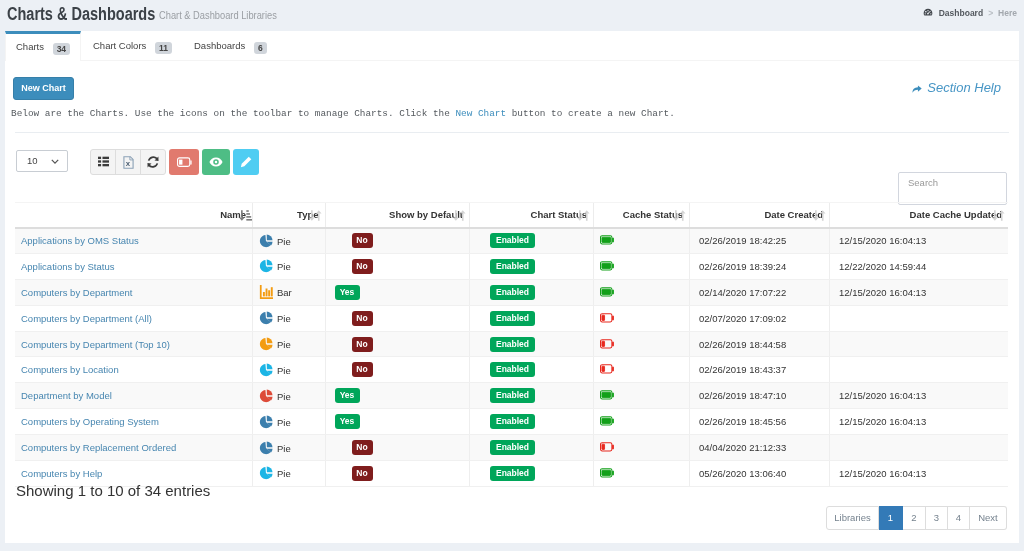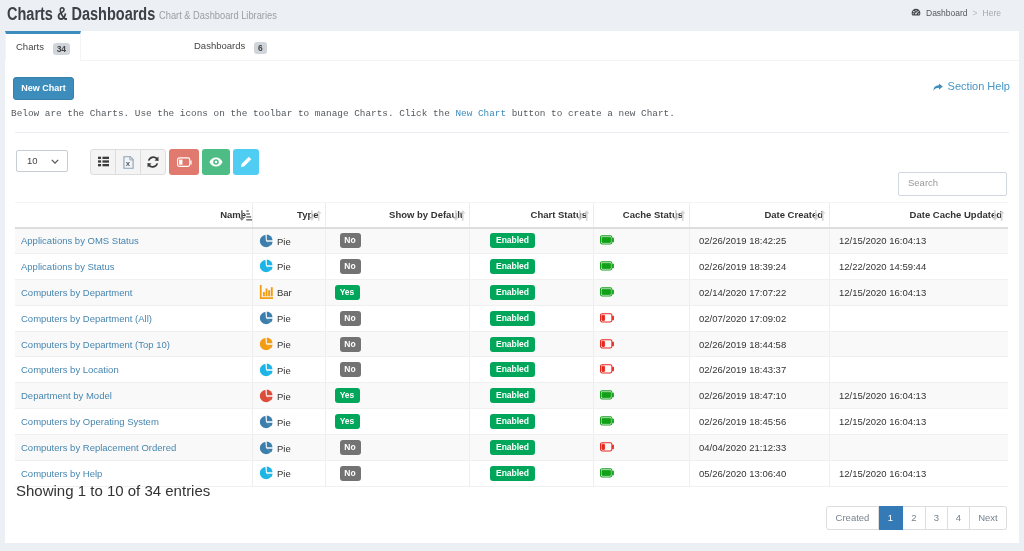--- a/index.html
+++ b/index.html
@@ -1,51 +1,51 @@
 <!DOCTYPE html>
 <html><head>
 <meta charset="utf-8">
 <style>
 * { box-sizing: border-box; margin:0; padding:0; }
 html,body { width:1024px; height:551px; overflow:hidden; }
 body { background:#ecf0f5; font-family:"Liberation Sans", sans-serif; font-size:9.5px; color:#333; position:relative; }
 .h1t { position:absolute; left:7px; top:2.5px; font-size:14.5px; font-weight:700; color:#3b4147; transform:scaleY(1.3); transform-origin:0 0; }
 .h1s { position:absolute; left:159px; top:9px; font-size:9.3px; font-weight:400; color:#9a9ea3; transform:scaleY(1.25); transform-origin:0 0; }
-.breadcrumb { position:absolute; right:23px; top:8px; font-size:8.5px; color:#54595f; }
+.breadcrumb { position:absolute; right:7px; top:8px; font-size:8.5px; color:#54595f;font-weight:bold; }
 .breadcrumb .sep { color:#b8bdc3; margin:0 5px; }
 .breadcrumb .here { color:#a3a8ae; }
 .breadcrumb svg { vertical-align:-1px; margin-right:3px; }
 .box { position:absolute; left:5px; top:31px; width:1014px; height:512px; background:#fff; }
 .tabs { height:30px; border-bottom:1px solid #f4f4f4; font-size:9.5px; color:#444; position:relative; }
 .tab { position:absolute; top:0; height:30px; line-height:29px; padding:0 12px; white-space:nowrap; }
 .tab.active { border-top:3px solid #3c8dbc; border-left:1px solid #f4f4f4; border-right:1px solid #f4f4f4; background:#fff; line-height:26px; padding:0 10px; }
 .tab .badge { display:inline-block; background:#d0d5db; color:#444; font-size:8.5px; font-weight:700; border-radius:3px; padding:0 4px; margin-left:6px; vertical-align:-2px; line-height:12px; height:12px; }
 .btn-new { position:absolute; left:8px; top:46px; width:61px; height:23px; background:#3c8dbc; border:1px solid #367fa9; border-radius:3px; color:#fff; font-size:9px; font-weight:700; text-align:center; line-height:21px; white-space:nowrap; }
-.section-help { position:absolute; right:9px; top:49px; color:#4695c5; font-size:11px; }
+.section-help { position:absolute; right:18px; top:49px; color:#4695c5; font-size:13px;font-style:italic; }
 .section-help svg { vertical-align:-2px; margin-right:2px; }
 .desc { position:absolute; left:6px; top:77px; font-size:9.4px; color:#54595e;font-family:Liberation Mono, monospace; }
 .desc a { color:#3c8dbc; text-decoration:none; }
 .hr { position:absolute; left:10px; right:10px; top:101px; border-top:1px solid #e9edf1; }
 .select-len { position:absolute; left:11px; top:119px; width:52px; height:22px; border:1px solid #c8cdd3; border-radius:2px; background:#fff; font-size:9.5px; color:#444; line-height:20px; padding-left:10px; }
 .select-len svg { position:absolute; right:8px; top:8px; }
 .btngroup { position:absolute; left:85px; top:118px; height:26px; }
 .gbtn { position:absolute; top:0; width:26px; height:26px; background:#f4f4f4; border:1px solid #ddd; text-align:center; }
 .gbtn svg { margin-top:6px; }
 .cbtn { position:absolute; top:0; height:26px; border-radius:3px; text-align:center; }
-.search { position:absolute; right:12px; top:141px; width:109px; height:24px; border:1px solid #d2d6de; border-radius:2px; font-size:9.5px; color:#999; line-height:19px; padding-left:9px; background:#fff; }
+.search { position:absolute; right:12px; top:141px; width:109px; height:33px; border:1px solid #d2d6de; border-radius:2px; font-size:9.5px; color:#999; line-height:19px; padding-left:9px; background:#fff; }
 table { border-collapse:collapse; table-layout:fixed; width:993px; position:absolute; left:10px; top:171px; font-size:9.5px; }
 th { font-weight:700; text-align:right; color:#333; border-bottom:2px solid #ddd; border-left:1px solid #ececec; border-top:1px solid #f4f4f4; height:25px; padding:0 6px; position:relative; font-size:9.5px; }
 th.nb { border-left:none; }
 td { border-left:1px solid #eee; border-bottom:1px solid #f0f0f0; height:25.9px; padding:0 6px; }
 td:first-child { border-left:none; }
 tr.odd td { background:#f9f9f9; }
 td.dt, th.dt { padding-left:9px; }
 a.nlink { color:#4786b0; text-decoration:none; }
 .lbl { display:inline-block; color:#fff; font-size:8.5px; font-weight:700; border-radius:3px; text-align:center; line-height:15px; height:15px; vertical-align:middle; }
-.lbl-no { background:#737373; width:21px; margin-left:8px; }
+.lbl-no { background:#7f1d1d; width:21px; margin-left:20px; }
 .lbl-yes { background:#00a65a; width:25px; margin-left:3px; }
 .lbl-en { background:#00a65a; width:45px; margin-left:14px; }
 .sorticons { position:absolute; right:3px; top:7px; }
 th.nb .sorticons { right:0px; }
 .typeico { vertical-align:-3px; margin-right:4px; }
 .batt { vertical-align:-1px; }
 .tfoot-info { position:absolute; left:11px; top:451px; font-size:15px; color:#333; }
 .pagination { position:absolute; right:12px; top:475px; height:24px; font-size:9.5px; color:#76838f; }
 .pg { float:left; height:24px; line-height:22px; background:#fff; border:1px solid #ddd; border-left:none; text-align:center; }
 .pg.first { border-left:1px solid #ddd; border-radius:3px 0 0 3px; }
@@ -84,20 +84,21 @@
 <div class="h1s">Chart &amp; Dashboard Libraries</div>
 <div class="breadcrumb">
   <svg width="10" height="9" viewBox="0 0 16 14">
       <path fill="#42474d" d="M8 1 A7 7 0 0 0 1 8 a7 7 0 0 0 1.2 3.9 h11.6 A7 7 0 0 0 15 8 a7 7 0 0 0 -7-7 z M8 3 a1 1 0 1 1 0 2 a1 1 0 0 1 0-2 z M3.5 5 a1 1 0 1 1 2 1.5 a1 1 0 0 1 -2 -1.5 z M12.5 5 L9.3 8.3 a1.4 1.4 0 1 1 -1 -1 L11.7 4.2 z M2.5 9 a1 1 0 1 1 2 0 a1 1 0 0 1 -2 0 z M11.5 9 a1 1 0 1 1 2 0 a1 1 0 0 1 -2 0 z"></path>
     </svg>
   <span class="dash">Dashboard</span><span class="sep">&gt;</span><span class="here">Here</span>
 </div>
 <div class="box">
   <div class="tabs">
     <div class="tab active" style="left:0;">Charts <span class="badge">34</span></div>
+    <div class="tab" style="left:76px;">Chart Colors <span class="badge">11</span></div>
     <div class="tab" style="left:177px;">Dashboards <span class="badge">6</span></div>
   </div>
   <div class="btn-new">New Chart</div>
   <div class="section-help">
     <svg width="10" height="9" viewBox="0 0 16 14">
         <path fill="#3c8dbc" d="M9.5 0.5 L15.5 5.5 L9.5 10.5 L9.5 7.3 C5 7.3 2.5 9 0.8 12.2 C0.8 7 3.5 3.6 9.5 3.4 z"></path>
       </svg>
     Section Help
   </div>
   <div class="desc">Below are the Charts. Use the icons on the toolbar to manage Charts. Click the <a href="#">New Chart</a> button to create a new Chart.</div>
@@ -353,20 +354,20 @@
       <td><svg class="batt" width="14" height="10" viewBox="0 0 16 11">
               <use href="#battfull" fill="#12a019" stroke="#12a019"></use>
             </svg></td>
       <td class="dt">05/26/2020 13:06:40</td>
       <td class="dt">12/15/2020 16:04:13</td>
     </tr>
   </tbody>
     </table>
   <div class="tfoot-info">Showing 1 to 10 of 34 entries</div>
   <div class="pagination">
-    <div class="pg first" style="width:53px;">Created</div>
+    <div class="pg first" style="width:53px;">Libraries</div>
     <div class="pg active" style="width:24px;">1</div>
     <div class="pg" style="width:23px;">2</div>
     <div class="pg" style="width:22px;">3</div>
     <div class="pg" style="width:22px;">4</div>
     <div class="pg last" style="width:37px;">Next</div>
   </div>
 </div>
 
 </body></html>

